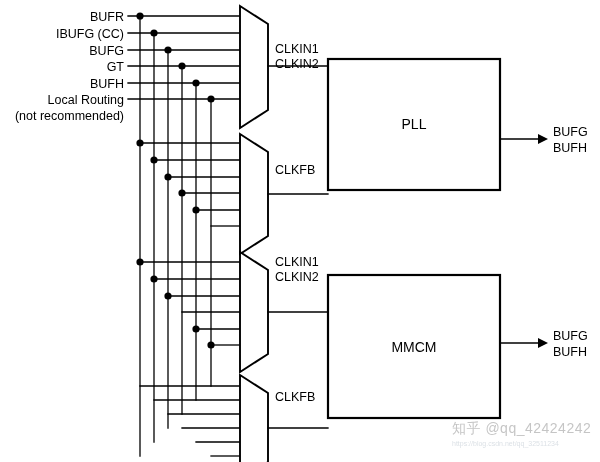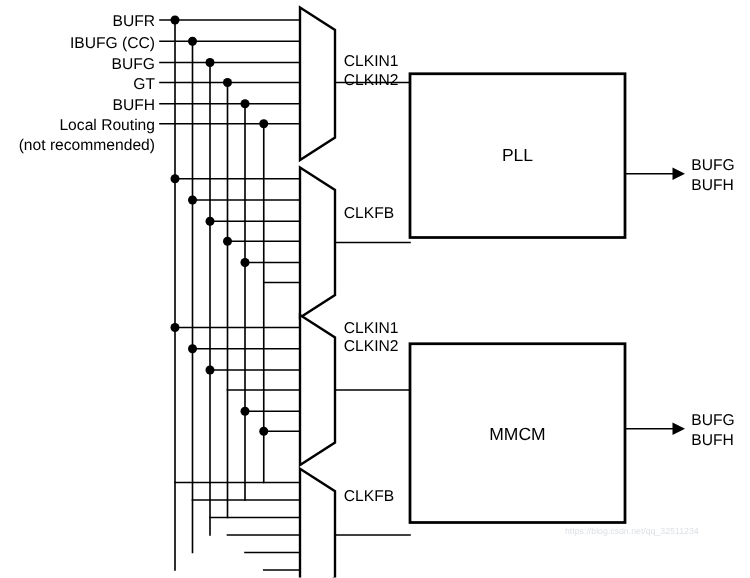--- a/index.html
+++ b/index.html
@@ -207,16 +207,17 @@
     <text class="txt label-pin" x="275" y="68">CLKIN2</text>
     <text class="txt label-pin" x="275" y="174">CLKFB</text>
 
     <text class="txt label-pin" x="275" y="266">CLKIN1</text>
     <text class="txt label-pin" x="275" y="281">CLKIN2</text>
     <text class="txt label-pin" x="275" y="401">CLKFB</text>
 
   </svg>
 
   <div class="watermark-layer">
+    <div class="wm-main">知乎 @qq_42424242</div>
     <div class="wm-sub">https://blog.csdn.net/qq_32511234</div>
   </div>
 
 </div>
 
 </body></html>

